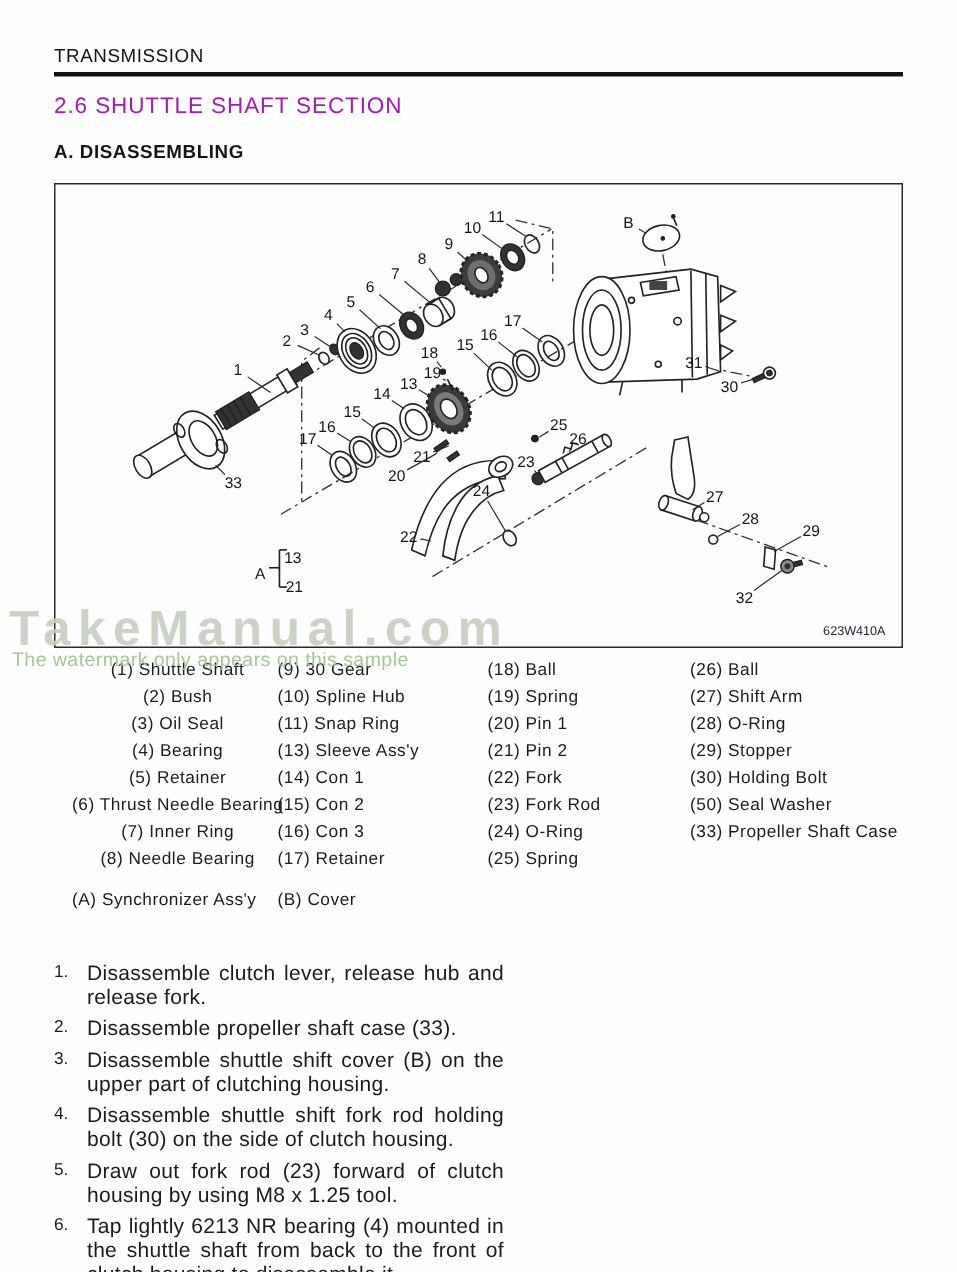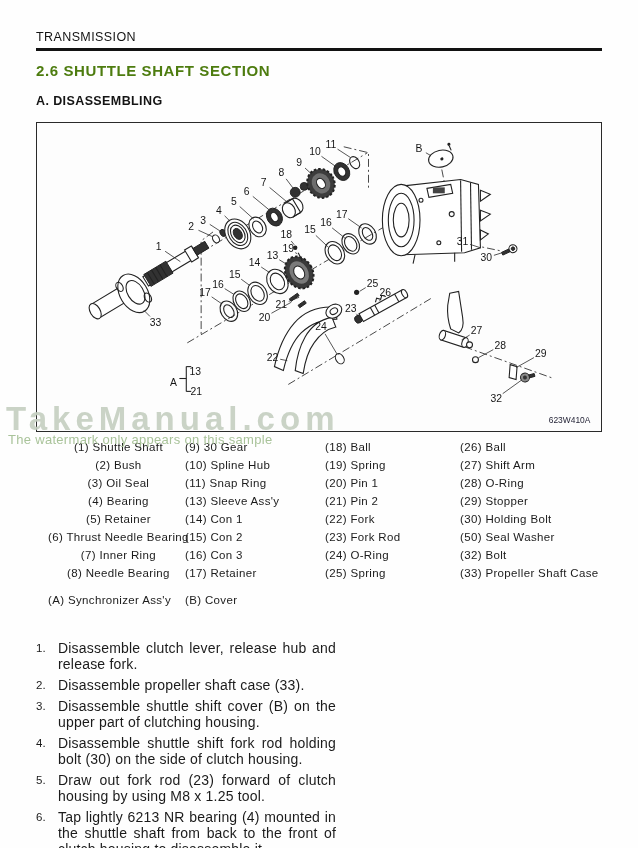--- a/index.html
+++ b/index.html
@@ -15,21 +15,21 @@
   .header-title {
     position:absolute; top:30px; left:36px; width:566px;
     font-size:12.5px; letter-spacing:0.4px; color:#141414;
   }
   .header-rule {
     position:absolute; top:48px; left:36px; width:566px; height:3px;
     background:#121212;
   }
   .section-title {
     position:absolute; top:62px; left:36px;
-    font-size:15px; font-weight:bold; letter-spacing:0.6px; color:#4d7c0f;
+    font-size:15px; font-weight:normal; letter-spacing:0.6px; color:#a21caf;
   }
   .subsection-title {
     position:absolute; top:94px; left:36px;
     font-size:12.5px; font-weight:bold; letter-spacing:0.4px; color:#141414;
   }
   
   .diagram-box {
     position:absolute; top:122px; left:36px; width:566px; height:310px;
     border:1.5px solid #2a2a2a; background:#fdfdfd;
   }
@@ -407,21 +407,20 @@
         <div class="part">(24) O-Ring</div>
         <div class="part">(25) Spring</div>
       </div>
       <div class="parts-col c3">
         <div class="part">(26) Ball</div>
         <div class="part">(27) Shift Arm</div>
         <div class="part">(28) O-Ring</div>
         <div class="part">(29) Stopper</div>
         <div class="part">(30) Holding Bolt</div>
         <div class="part">(50) Seal Washer</div>
-        <div class="part">(32) Bolt</div>
         <div class="part">(33) Propeller Shaft Case</div>
       </div>
     </div>
   <div class="parts-extra" id="parts-extra">
       <div class="part e0">(A) Synchronizer Ass'y</div>
       <div class="part e1">(B) Cover</div>
     </div>
 </div>
 
 <div class="instructions" id="instructions">

